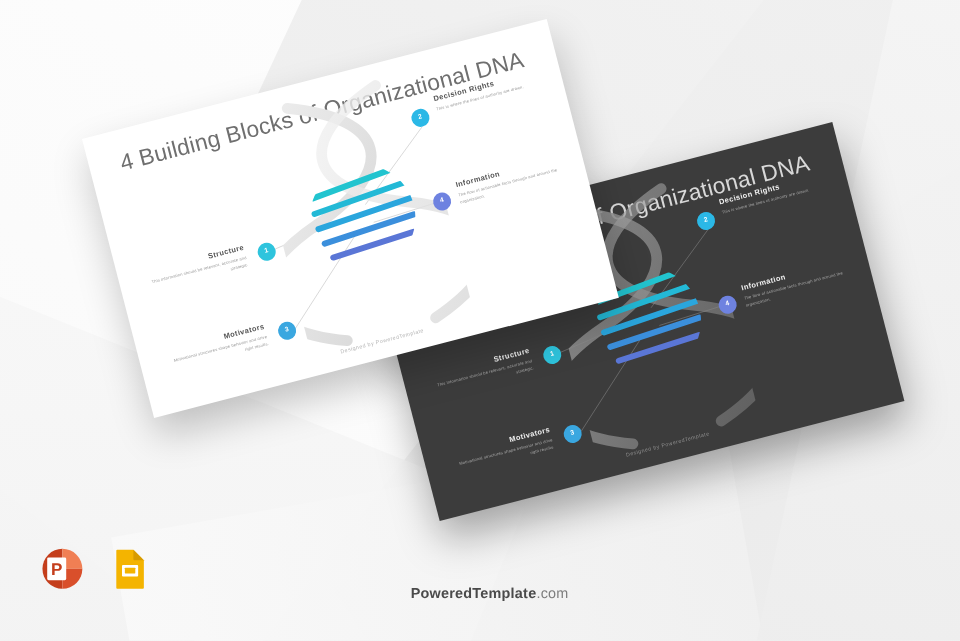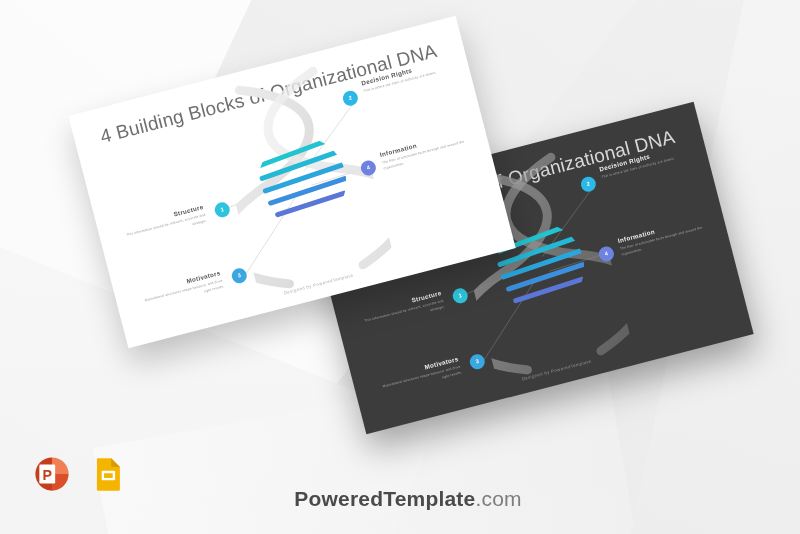--- a/index.html
+++ b/index.html
@@ -201,21 +201,21 @@
     align-items: center;
   }
   .app-icon { width: 38px; height: 38px; display: block; }
 
   
   .brand {
     position: absolute;
     left: 16px; right: 0;
     top: 487px;
     text-align: center;
-    font-size: 21px;
+    font-size: 12px;
     letter-spacing: .2px;
   }
   .brand .b-strong { color: #4a4a4a; font-weight: bold; }
   .brand .b-light  { color: #7d7d7d; font-weight: normal; }
 </style>
 </head>
 <body>
 
 <div id="stage">
   <div class="facet facet-a"></div>

